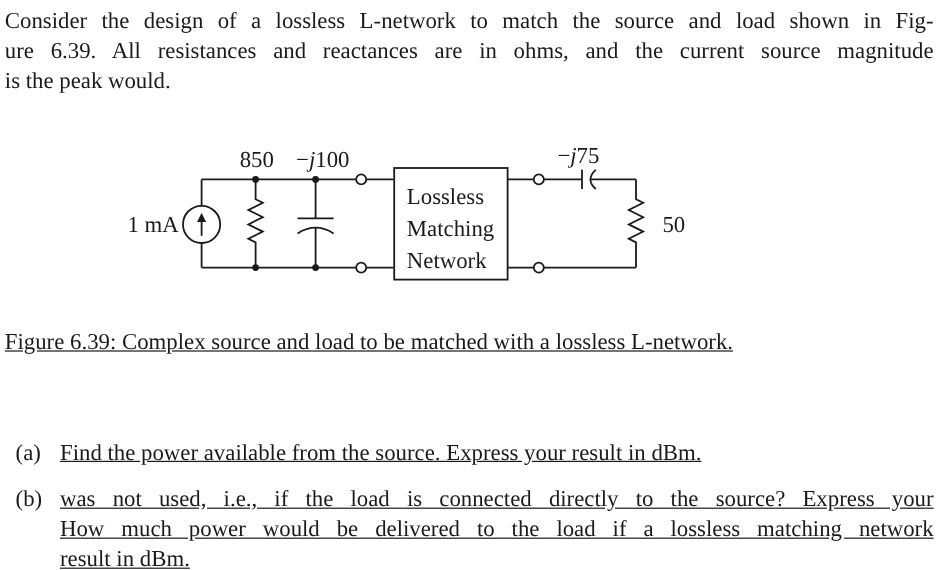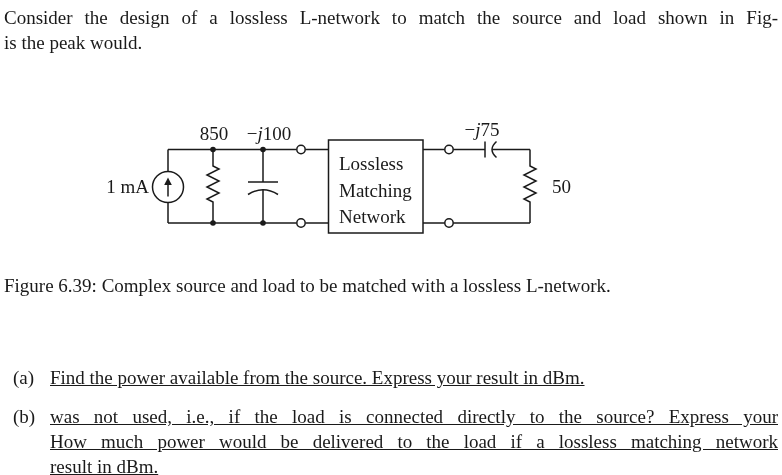--- a/index.html
+++ b/index.html
@@ -4,41 +4,42 @@
 <style>
   html,body{margin:0;padding:0;background:#ffffff;}
   .page{
     position:relative;width:782px;height:475px;background:#ffffff;
     font-family:"Liberation Serif",serif;color:#1a1a1a;overflow:hidden;
   }
   .intro{position:absolute;left:4px;top:5px;width:774px;font-size:19px;line-height:25px;}
   .jline{text-align:justify;text-align-last:justify;}
   .line{white-space:normal;}
   .circuit-svg{position:absolute;left:0;top:100px;}
-  .caption{position:absolute;left:4px;top:273px;width:778px;font-size:19px;line-height:25px;}
+  .caption{position:absolute;left:4px;top:273px;width:778px;font-size:19px;line-height:25px;text-decoration:underline;}
   .questions{position:absolute;left:13px;top:365px;width:765px;font-size:19px;line-height:25px;}
   .qitem{display:flex;}
   .qitem + .qitem{margin-top:14px;}
   .qlabel{width:37px;flex:none;}
   .qtext{flex:1;min-width:0;text-decoration:underline;}
   svg text{font-family:"Liberation Serif",serif;font-size:19px;fill:#1a1a1a;}
   svg .ital{font-style:italic;}
   .wire{stroke:#1a1a1a;stroke-width:1.5;fill:none;stroke-linecap:butt;}
   .dot{fill:#1a1a1a;stroke:none;}
   .term{fill:#ffffff;stroke:#1a1a1a;stroke-width:1.5;}
   .netbox{fill:#ffffff;stroke:#1a1a1a;stroke-width:1.5;}
   .arrowhead{fill:#1a1a1a;stroke:none;}
 </style>
 </head>
 <body>
 
 <div class="page">
 
   <div class="intro">
     <div class="line jline">Consider the design of a lossless L-network to match the source and load shown in Fig-</div>
+    <div class="line jline">ure 6.39. All resistances and reactances are in ohms, and the current source magnitude</div>
     <div class="line">is the peak would.</div>
   </div>
 
   <svg class="circuit-svg" width="650" height="145" viewBox="0 100 650 145" xmlns="http://www.w3.org/2000/svg">
 
     <g>
 
       <path class="wire" d="M 168,149.5 H 296.5 M 305.5,149.5 H 328"></path>
       <path class="wire" d="M 168,223 H 296.5 M 305.5,223 H 328"></path>
 

